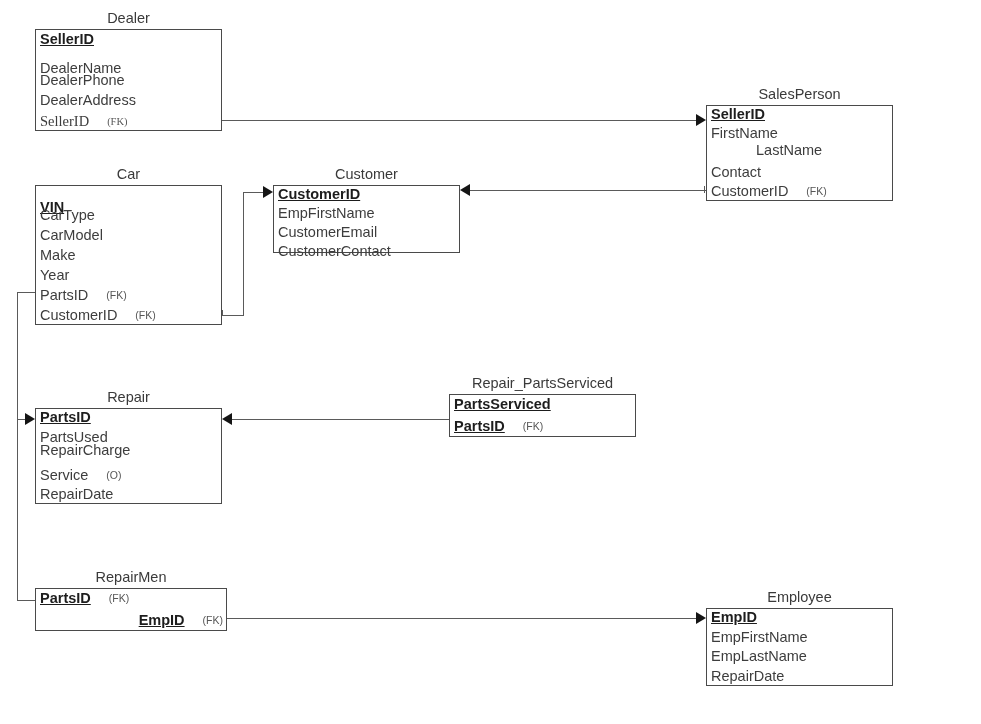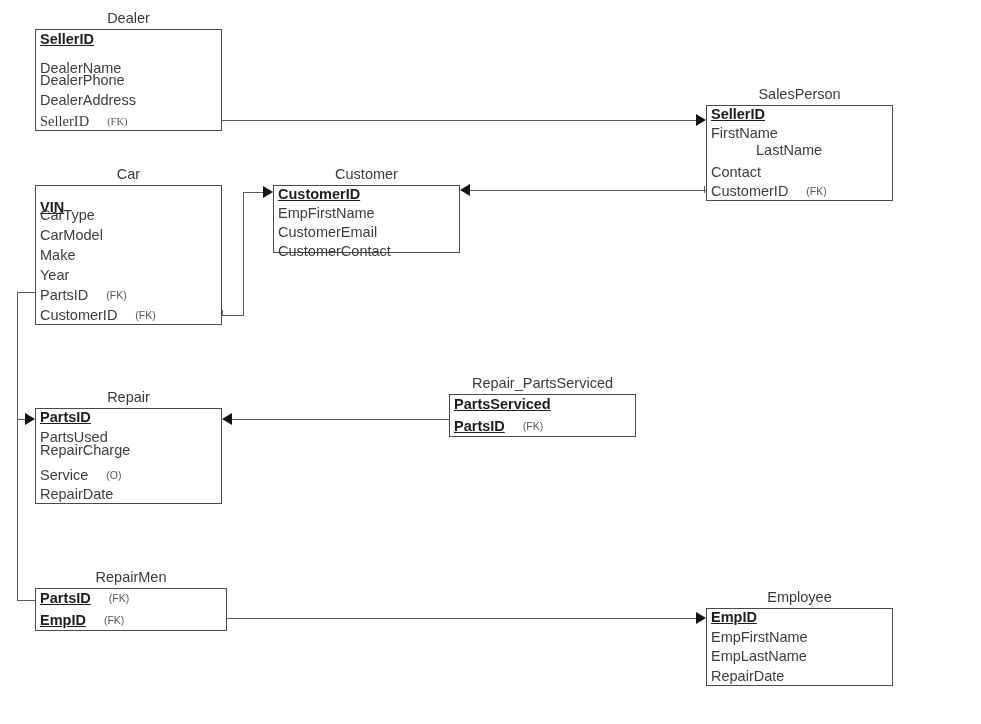--- a/index.html
+++ b/index.html
@@ -188,21 +188,21 @@
   <div class="entity" id="ent-repair_partsserviced" style="left: 449px; top: 394px; width: 187px; height: 43px;">
       <div class="entity-title">Repair_PartsServiced</div>
       <div class="entity-box"></div>
       <div class="attr pk" style="top: 0px; height: 21.5px; line-height: 21.5px;"><span class="aname">PartsServiced</span></div>
       <div class="attr pk" style="top: 21.5px; height: 21.5px; line-height: 21.5px;"><span class="aname">PartsID</span><span class="tag" style="margin-left: 18px;">(FK)</span></div>
     </div>
   <div class="entity" id="ent-repairmen" style="left: 35px; top: 588px; width: 192px; height: 43px;">
       <div class="entity-title">RepairMen</div>
       <div class="entity-box"></div>
       <div class="attr pk" style="top: 0px; height: 21.5px; line-height: 21.5px;"><span class="aname">PartsID</span><span class="tag" style="margin-left: 18px;">(FK)</span></div>
-      <div class="attr pk" style="top: 21.5px; height: 21.5px; line-height: 21.5px;"><span class="aname">EmpID</span><span class="tag" style="margin-left: 18px;">(FK)</span></div>
+      <div class="attr pk" style="top: 21.5px; height: 21.5px; line-height: 21.5px; text-align: right;"><span class="aname">EmpID</span><span class="tag" style="margin-left: 18px;">(FK)</span></div>
     </div>
   <div class="entity" id="ent-employee" style="left: 706px; top: 608px; width: 187px; height: 78px;">
       <div class="entity-title">Employee</div>
       <div class="entity-box"></div>
       <div class="attr pk" style="top: 0px; height: 19.5px; line-height: 19.5px;"><span class="aname">EmpID</span></div>
       <div class="attr" style="top: 19.5px; height: 19.5px; line-height: 19.5px;"><span class="aname">EmpFirstName</span></div>
       <div class="attr" style="top: 39px; height: 19.5px; line-height: 19.5px;"><span class="aname">EmpLastName</span></div>
       <div class="attr" style="top: 58.5px; height: 19.5px; line-height: 19.5px;"><span class="aname">RepairDate</span></div>
     </div>
 

